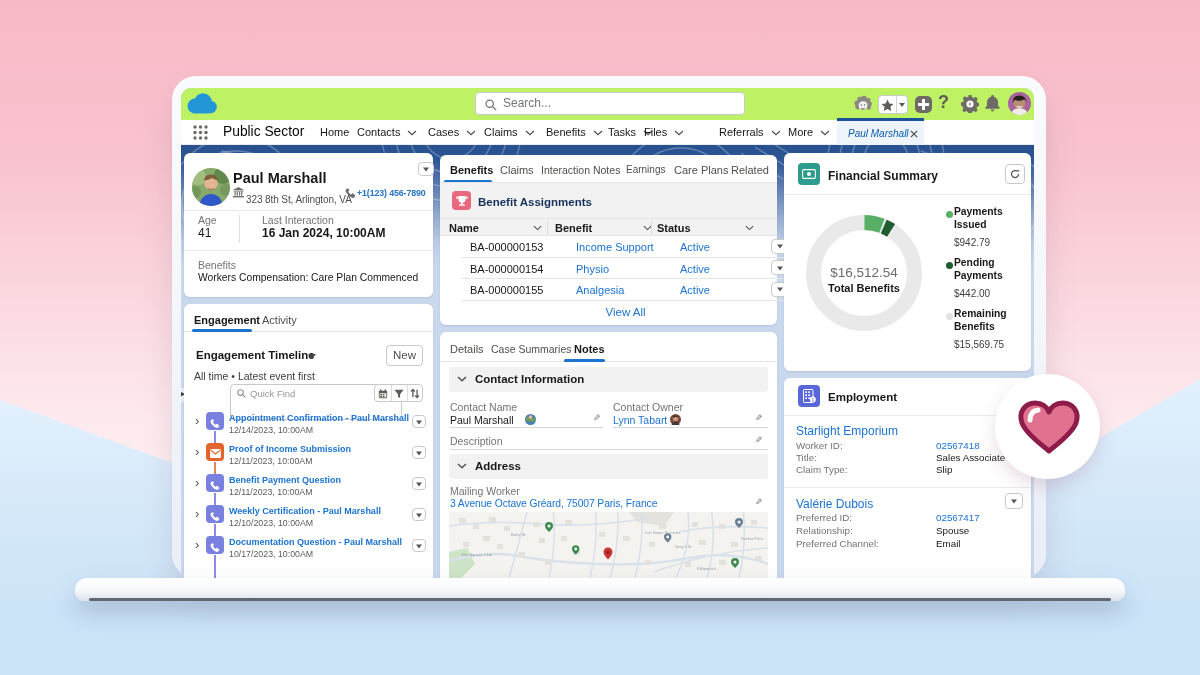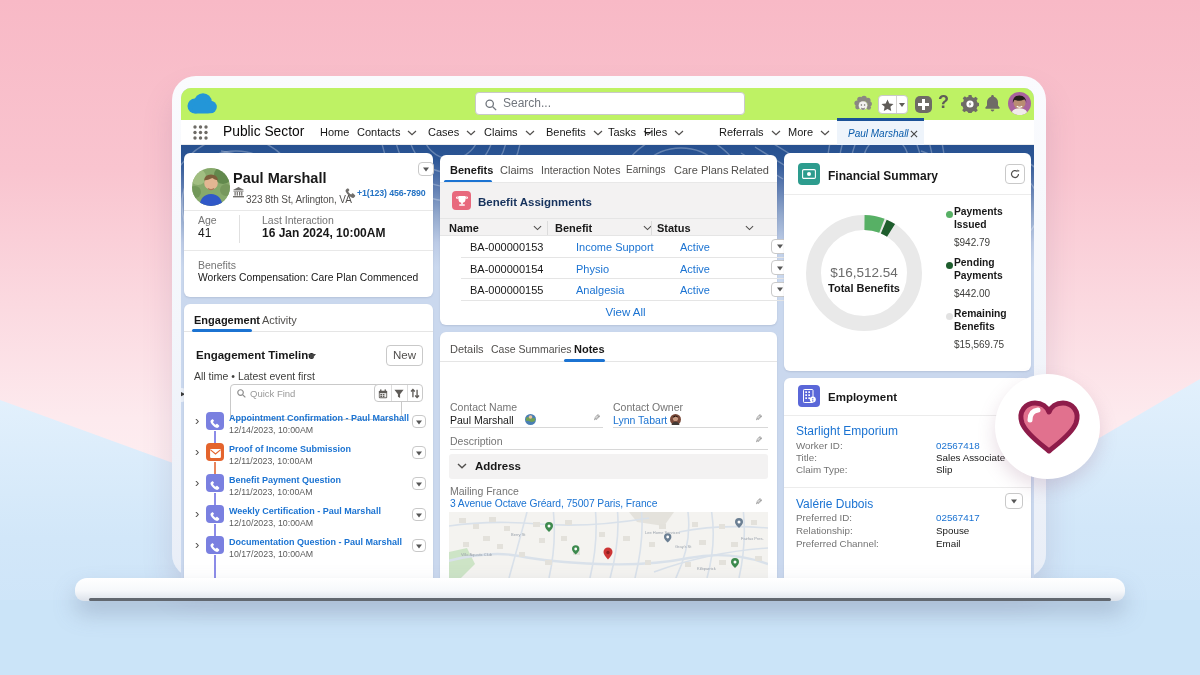--- a/index.html
+++ b/index.html
@@ -417,20 +417,26 @@
             <span class="menubtn bm"></span>
           </div>
       <div style="position:absolute;left:0;top:151px;width:337px;text-align:center;font-size:11.5px;color:#1b73d2;padding-left:34px;">View All</div>
     </div>
     <div class="card" id="cardM2" style="left:259px;top:187px;width:337px;height:246px;border-radius:6px 6px 0 0;">
       <div style="position:absolute;left:10px;top:11px;font-size:11px;color:#514f4d;">Details</div>
       <div style="position:absolute;left:51px;top:11px;font-size:10.5px;color:#514f4d;">Case Summaries</div>
       <div style="position:absolute;left:134px;top:11px;font-size:11px;font-weight:bold;color:#181818;">Notes</div>
       <div style="position:absolute;left:0;top:29px;width:337px;height:1px;background:#e5e5e5;"></div>
       <div style="position:absolute;left:124px;top:27px;width:41px;height:3px;background:#1b73d2;border-radius:2px;"></div>
+      <div class="sechead" style="left:9px;top:35px;width:319px;">
+        <svg class="chev" width="10" height="6" viewBox="0 0 10 6">
+              <path d="M1 1l4 3.7L9 1" fill="none" stroke="#514f4d" stroke-width="1.4"></path>
+            </svg>
+        <span class="t">Contact Information</span>
+      </div>
       <div style="position:absolute;left:10px;top:69px;font-size:10.5px;color:#747474;">Contact Name</div>
       <div style="position:absolute;left:10px;top:82px;font-size:10.5px;color:#181818;">Paul Marshall</div>
       <svg style="position:absolute;left:85px;top:82px" width="11" height="11" viewBox="0 0 11 11">
             <circle cx="5.5" cy="5.5" r="5.5" fill="#4a7fb5"></circle>
             <path d="M1 4 Q3 2.5 5.5 3.5 T10 4 L10 7 Q7 8.5 5 7.5 T1 7z" fill="#6fa055"></path>
             <circle cx="5.5" cy="3" r="1.8" fill="#e8bf9e"></circle>
           </svg>
       <span class="pencil" style="left:153px;top:81px;">✎</span>
       <div class="fieldline" style="left:10px;top:95px;width:153px;"></div>
       <div style="position:absolute;left:173px;top:69px;font-size:10.5px;color:#747474;">Contact Owner</div>
@@ -445,21 +451,21 @@
       <div class="fieldline" style="left:173px;top:95px;width:155px;"></div>
       <div style="position:absolute;left:10px;top:103px;font-size:10.5px;color:#747474;">Description</div>
       <span class="pencil" style="left:315px;top:103px;">✎</span>
       <div class="fieldline" style="left:10px;top:117px;width:318px;"></div>
       <div class="sechead" style="left:9px;top:122px;width:319px;">
         <svg class="chev" width="10" height="6" viewBox="0 0 10 6">
               <path d="M1 1l4 3.7L9 1" fill="none" stroke="#514f4d" stroke-width="1.4"></path>
             </svg>
         <span class="t">Address</span>
       </div>
-      <div style="position:absolute;left:10px;top:153px;font-size:10.5px;color:#747474;">Mailing France</div>
+      <div style="position:absolute;left:10px;top:153px;font-size:10.5px;color:#747474;">Mailing Worker</div>
       <div style="position:absolute;left:10px;top:166px;font-size:10.3px;letter-spacing:-0.1px;color:#1b73d2;white-space:nowrap;">3 Avenue Octave Gréard, 75007 Paris, France</div>
       <span class="pencil" style="left:315px;top:165px;">✎</span>
       <div style="position:absolute;left:9px;top:180px;width:319px;height:66px;overflow:hidden;">
         <svg width="319" height="66" viewBox="0 0 319 66">
           <rect width="319" height="66" fill="#f4f3f0"></rect>
           <polygon points="0,40 18,36 26,52 12,66 0,66" fill="#cde4c6"></polygon>
           <polygon points="180,0 225,0 215,14 188,10" fill="#e4e2dc"></polygon>
           <g stroke="#d9e1ea" fill="none">
             <path d="M-5 50 Q40 38 70 44 T150 52 T240 46 T319 52" stroke-width="2.4"></path>
             <path d="M60 66 Q70 30 78 0" stroke-width="1.6"></path>

